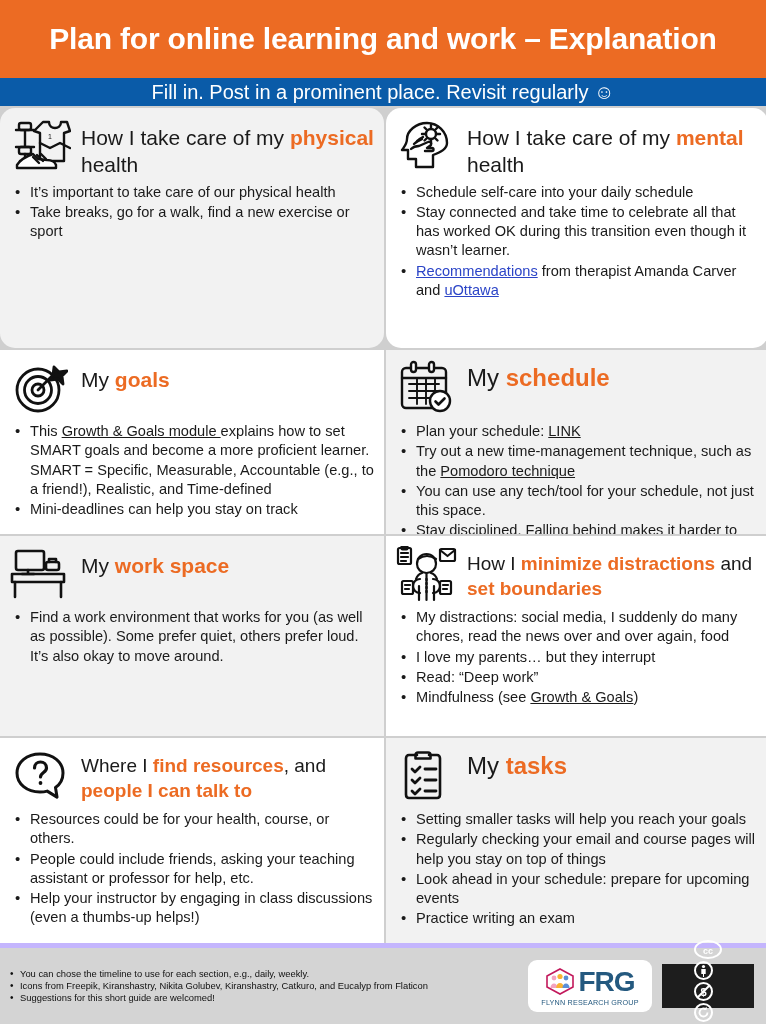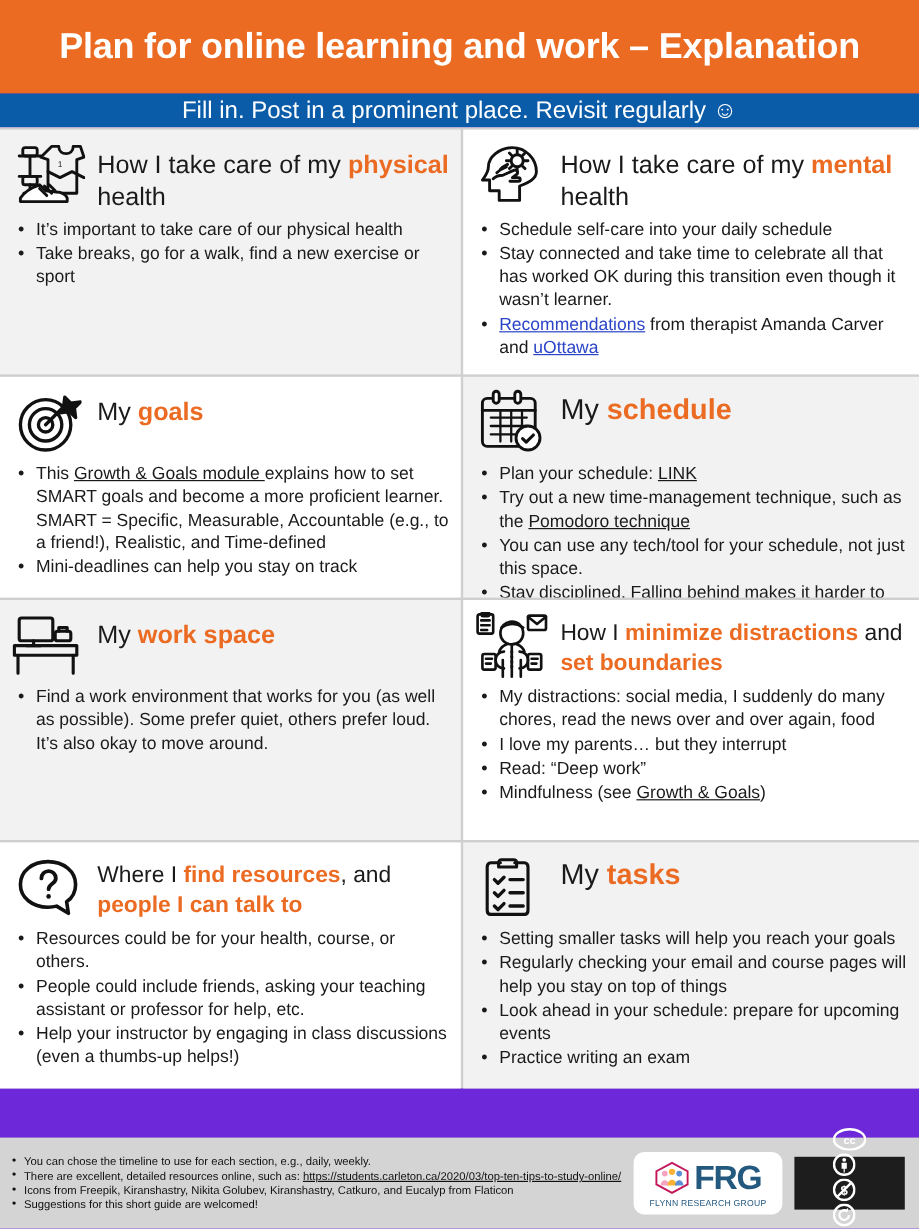--- a/index.html
+++ b/index.html
@@ -4,21 +4,21 @@
 <style>
   * { box-sizing: border-box; margin: 0; padding: 0; }
   html, body {
     width: 766px; height: 1024px;
     background: #c9c9c9;
     font-family: "Liberation Sans", sans-serif;
   }
   #page {
     position: relative;
     width: 766px; height: 1024px;
-    background: #6d28d9;
+    background: #c4b5fd;
     overflow: hidden;
   }
 
   
   .title-bar {
     background: #ec6b23;
     height: 78px;
     display: flex; align-items: center; justify-content: center;
   }
   .title-bar .title {
@@ -47,21 +47,21 @@
     column-gap: 2px;
     row-gap: 2px;
     background: #cfcfcf;
     padding-top: 2px;
   }
   .card {
     background: #f2f2f2;
     padding: 8px 10px 6px 8px;
     overflow: hidden;
   }
-  .card.row1 { height: 204px; }
+  .card.row1 { height: 240px; border-radius: 15px; }
   .card.row2 { height: 184px; }
   .card.row3 { height: 200px; }
   .card.row4 { height: 205px; }
   .card.white { background: #ffffff; }
 
   .card-head {
     display: flex;
     align-items: flex-start;
     gap: 9px;
     margin-bottom: 4px;
@@ -360,21 +360,20 @@
         <li>Look ahead in your schedule: prepare for upcoming events</li>
         <li>Practice writing an exam</li>
       </ul>
     </div>
 
   </div>
 
   <div class="footer">
     <ul class="footer-notes">
       <li>You can chose the timeline to use for each section, e.g., daily, weekly.</li>
-      <li><span>There are excellent, detailed resources online, such as: </span><a href="#">https://students.carleton.ca/2020/03/top-ten-tips-to-study-online/</a></li>
       <li>Icons from Freepik, Kiranshastry, Nikita Golubev, Kiranshastry, Catkuro, and Eucalyp from Flaticon</li>
       <li>Suggestions for this short guide are welcomed!</li>
     </ul>
     <div class="logos">
       <div class="frg-logo">
         <div class="frg-top">
           <svg width="30" height="27" viewBox="0 0 30 27">
             <path d="M15 1l13 7v11l-13 7L2 19V8z" fill="none" stroke="#c2185b" stroke-width="1.6"></path>
             <circle cx="9" cy="10" r="2.4" fill="#f4a3c0"></circle>
             <path d="M5.5 20c0-2.6 1.6-4.4 3.5-4.4s3.5 1.8 3.5 4.4z" fill="#f4a3c0"></path>

